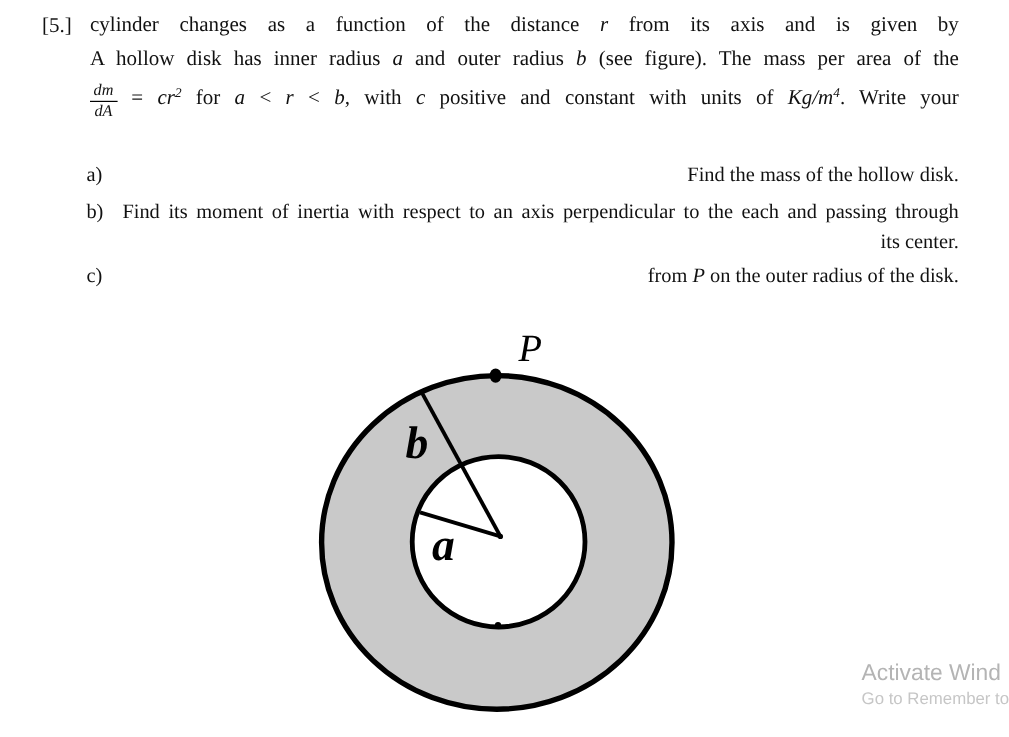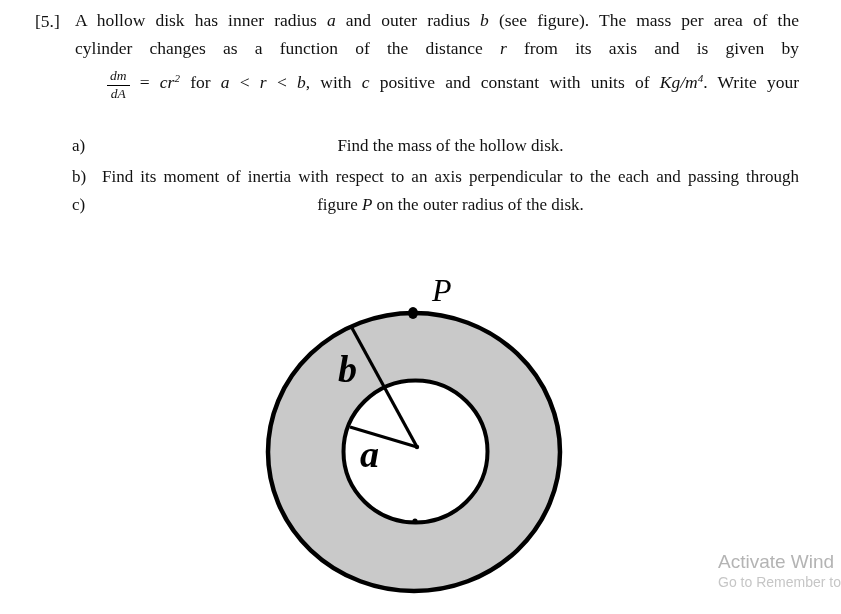--- a/index.html
+++ b/index.html
@@ -25,33 +25,33 @@
     height:28px; line-height:28px;
     text-align:justify;
     overflow:visible;
   }
   .pline.jforce::after { content:""; display:inline-block; width:100%; height:0; vertical-align:top; }
   .pline.tall { height:32px; line-height:32px; }
   .it { font-style:italic; }
   sup.it { font-style:italic; font-size:11px; vertical-align:6px; }
   .frac {
     display:inline-block; text-align:center; vertical-align:-10px;
-    font-size:13.5px; font-style:italic; line-height:1.1;margin-left:32px;
+    font-size:13.5px; font-style:italic; line-height:1.1;
   }
   .frac .num { display:block; border-bottom:1.4px solid #000; padding:0 3px 1px 3px; }
   .frac .den { display:block; padding-top:1px;font-style:italic; }
   
   .parts {
     position:absolute; left:72px; top:133px; width:727px;
     font-size:17px;
   }
   .part { display:flex; }
   .part .marker { width:30px; flex:0 0 30px; line-height:25px; }
   .part .ptext { flex:1; }
-  .lline { height:25px; line-height:25px; text-align:center; }
+  .lline { height:25px; line-height:25px; text-align:right; }
   .lline.jforce { text-align:justify; }
   .lline.jforce::after { content:""; display:inline-block; width:100%; height:0; vertical-align:top; }
   .part-a { margin-bottom:6px; }
   .part-b { margin-bottom:3px; }
   
   .figure { position:absolute; left:250px; top:272px; }
   .fig-label { font-family:"Liberation Serif", serif; fill:#000; }
   .fig-label.bolditalic { font-weight:bold; font-style:italic; font-size:38px; }
   .fig-label.italic { font-style:italic; font-size:32px; }
   
@@ -60,42 +60,43 @@
   .wm2 { font-size:14px; color:#c6c6c6; line-height:18px; }
 </style>
 </head>
 <body>
 
 <div class="page">
 
   <div class="prob-number">[5.]</div>
 
   <div class="para">
+    <div class="pline jforce"><span>cylinder changes as a function of the distance </span><span class="it">r</span><span> from its axis and is given by</span></div>
     <div class="pline jforce"><span>A hollow disk has inner radius </span><span class="it">a</span><span> and outer radius </span><span class="it">b</span><span> (see figure). The mass per area of the</span></div>
-    <div class="pline jforce"><span>cylinder changes as a function of the distance </span><span class="it">r</span><span> from its axis and is given by</span></div>
     <div class="pline tall jforce"><span class="frac"><span class="num">dm</span><span class="den">dA</span></span><span> = </span><span class="it">cr</span><sup class="it">2</sup><span> for </span><span class="it">a</span><span> &lt; </span><span class="it">r</span><span> &lt; </span><span class="it">b</span><span>, with </span><span class="it">c</span><span> positive and constant with units of </span><span class="it">Kg/m</span><sup class="it">4</sup><span>. Write your</span></div>
   </div>
 
   <div class="parts">
     <div class="part part-a">
       <span class="marker">a)</span>
       <div class="ptext">
         <div class="lline">Find the mass of the hollow disk.</div>
       </div>
     </div>
     <div class="part part-b">
       <span class="marker">b)</span>
       <div class="ptext">
         <div class="lline jforce">Find its moment of inertia with respect to an axis perpendicular to the each and passing through</div>
+        <div class="lline">its center.</div>
       </div>
     </div>
     <div class="part part-c">
       <span class="marker">c)</span>
       <div class="ptext">
-        <div class="lline"><span>figure </span><span class="it">P</span><span> on the outer radius of the disk.</span></div>
+        <div class="lline"><span>from </span><span class="it">P</span><span> on the outer radius of the disk.</span></div>
       </div>
     </div>
   </div>
 
   <svg class="figure" width="340" height="330" viewBox="0 0 340 330">
     <ellipse cx="164" cy="180" rx="146" ry="139" fill="#c9c9c9" stroke="#000000" stroke-width="4.5"></ellipse>
     <ellipse cx="165.5" cy="179.5" rx="72" ry="71" fill="#ffffff" stroke="#000000" stroke-width="4"></ellipse>
     <line x1="167" y1="175" x2="102" y2="56" stroke="#000000" stroke-width="3.2"></line>
     <line x1="167" y1="175" x2="100" y2="155" stroke="#000000" stroke-width="3.2"></line>
     <circle cx="167" cy="175" r="2.2" fill="#000000"></circle>

